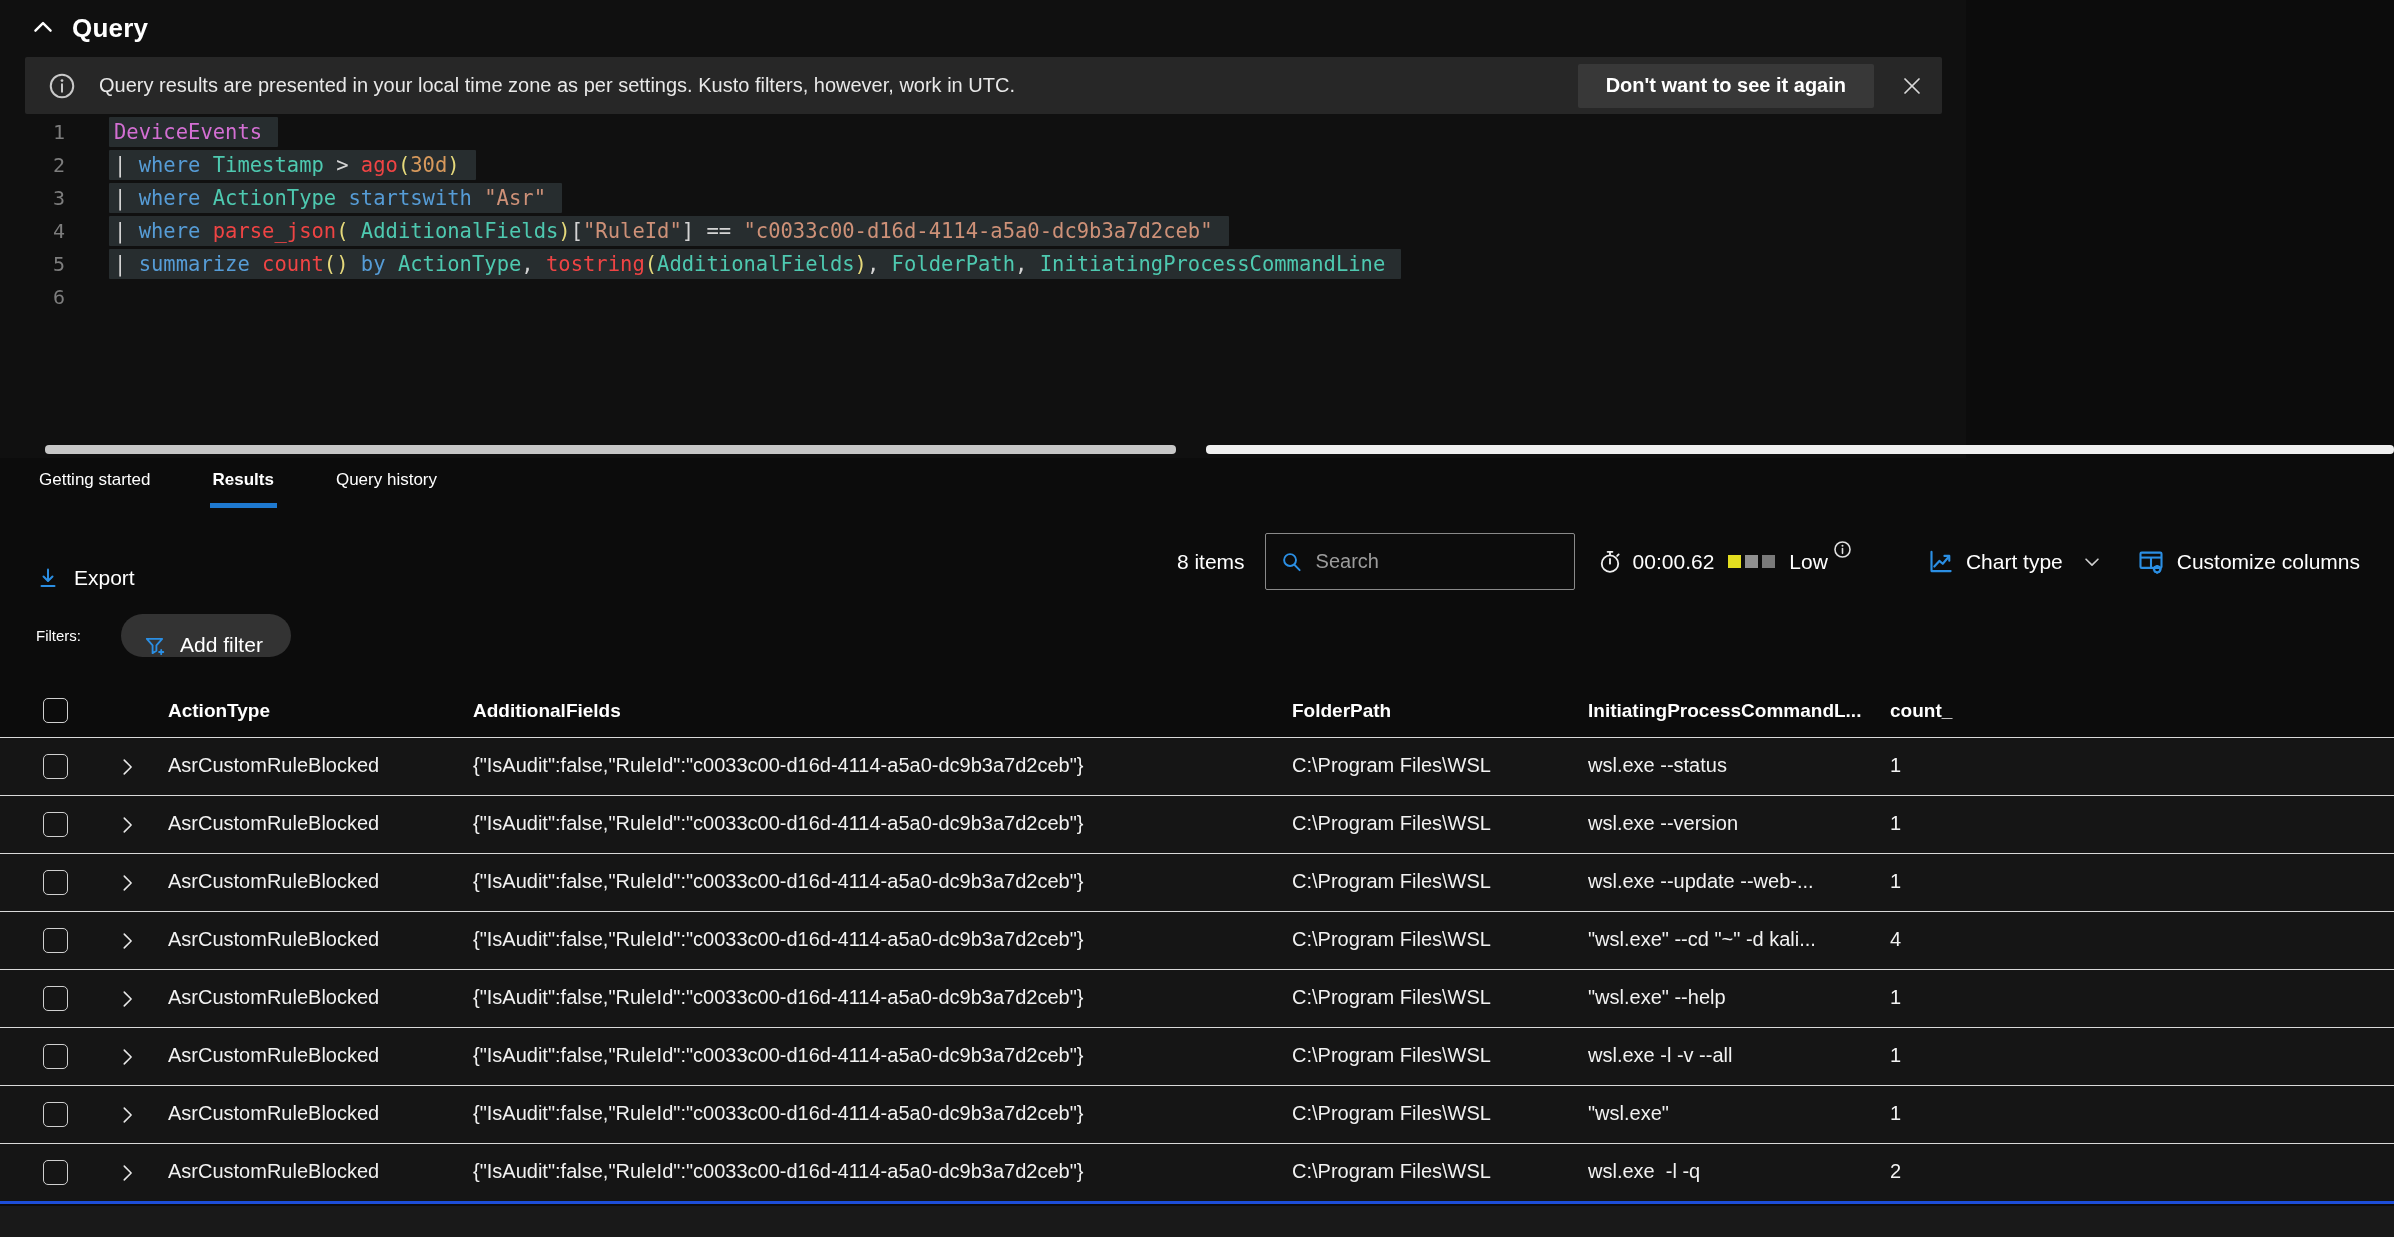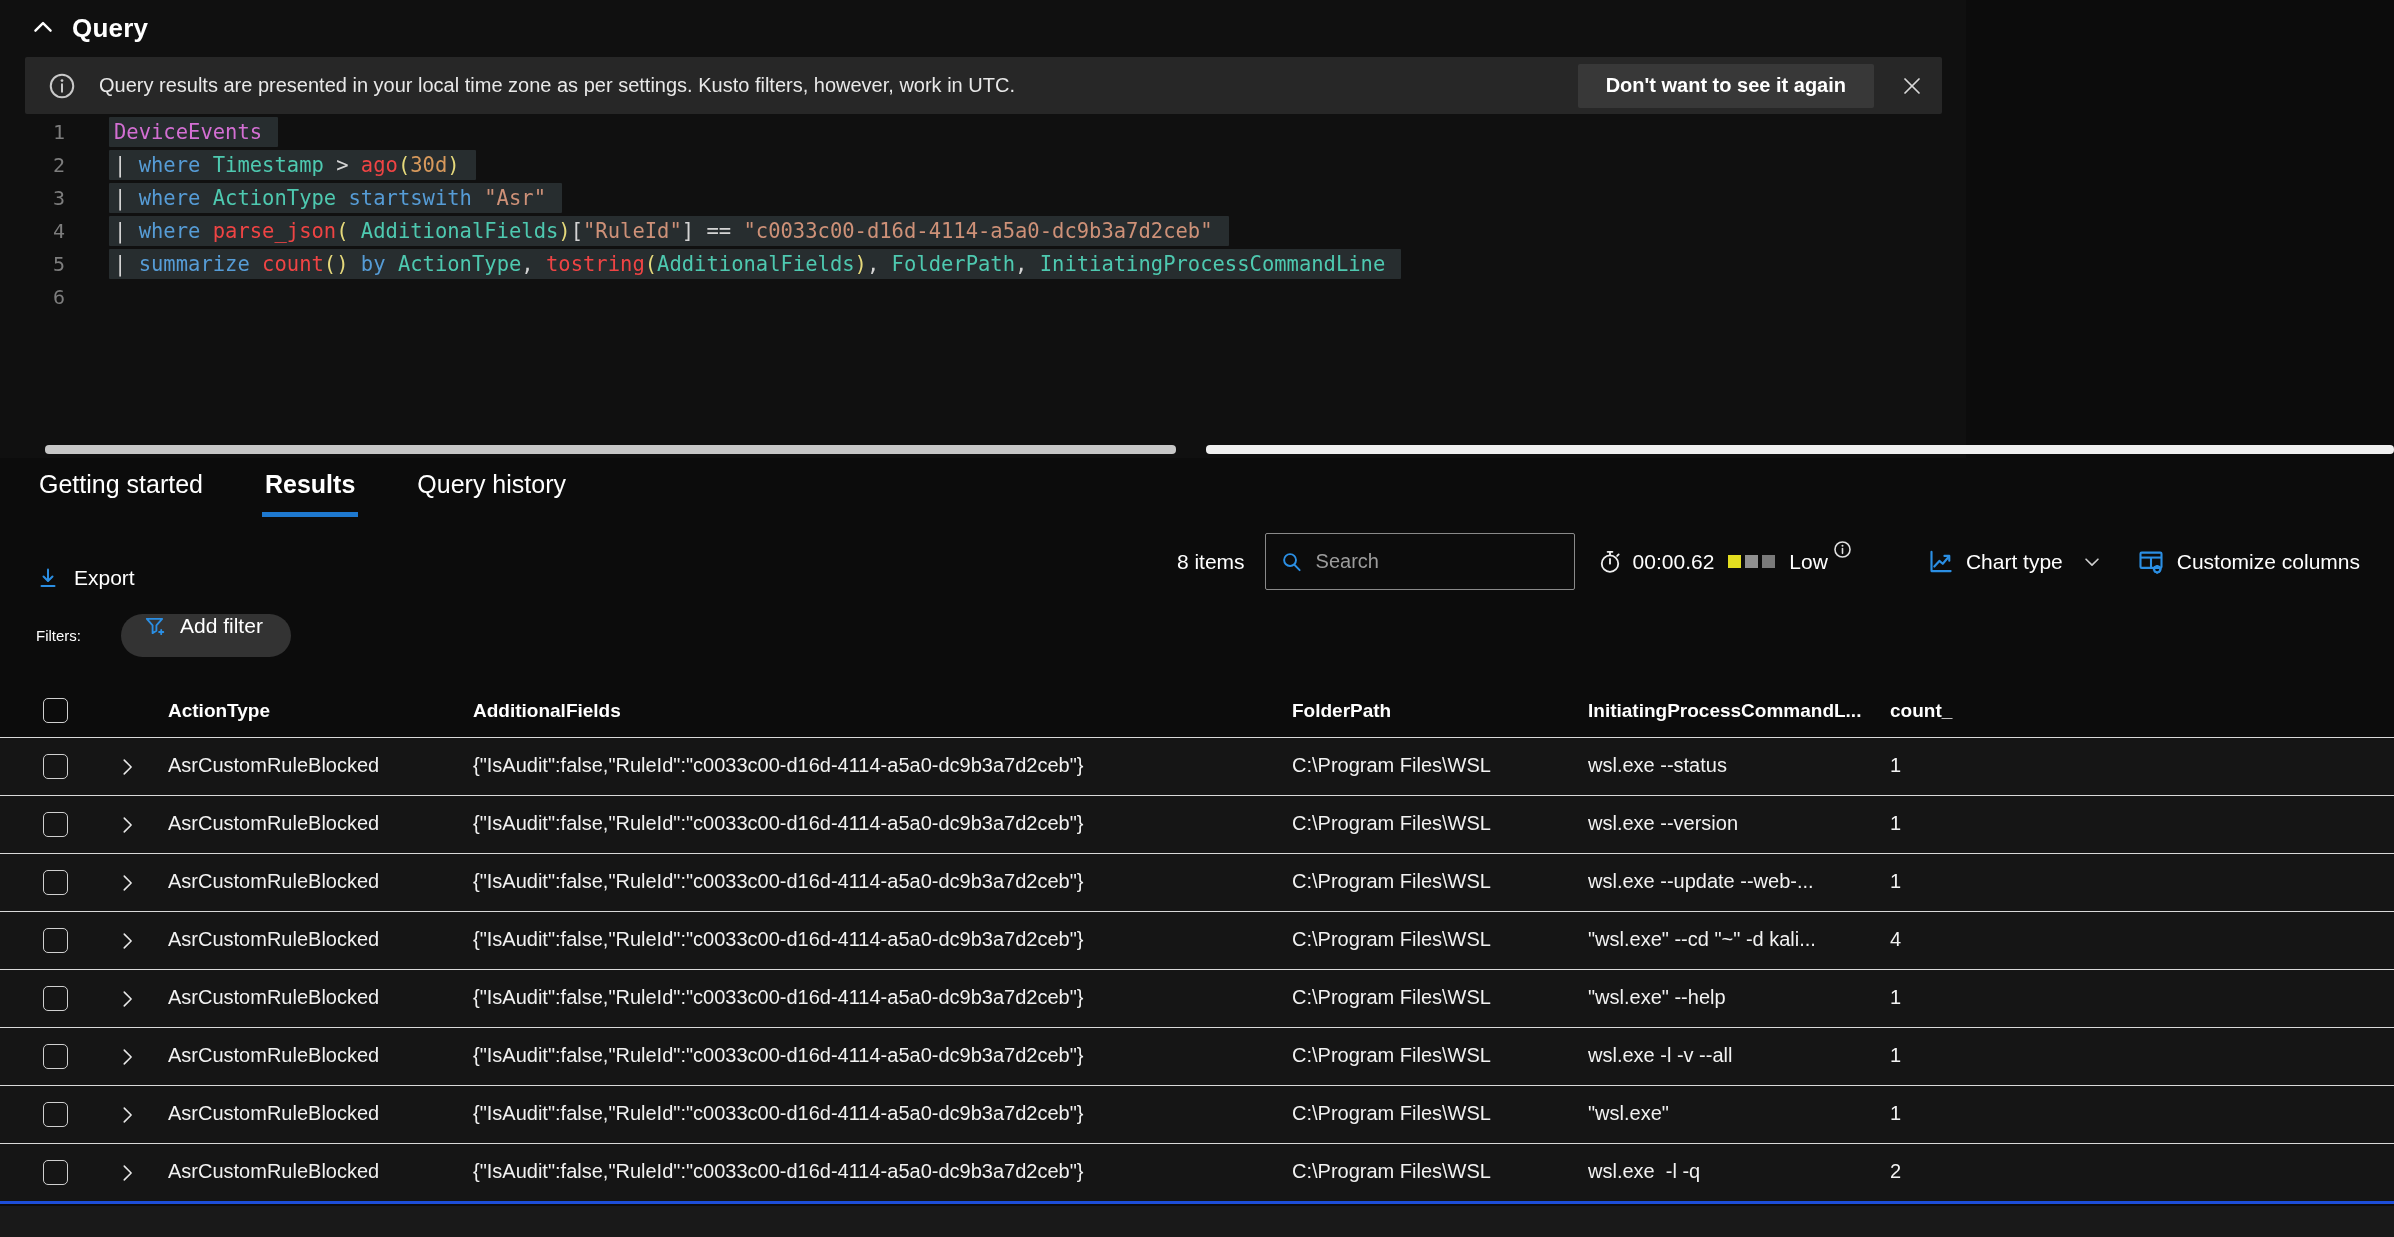--- a/index.html
+++ b/index.html
@@ -48,21 +48,21 @@
   .tk-str  { color:#ce9178; }
   .tk-op   { color:#d4d4d4; }
   .tk-par  { color:#e5d97b; }
 
   
   .hscroll-left  { position:absolute; top:445px; left:45px;  width:1131px; height:9px; background:#c7c7c7; border-radius:4px; }
   .hscroll-right { position:absolute; top:445px; left:1206px; width:1188px; height:9px; background:#f0f0f0; border-radius:4px; }
 
   
   .tabs { position:absolute; top:464px; left:36px; display:flex; gap:56px; }
-  .tab { font-size:25px; color:#ffffff; padding:6px 3px 13px 3px; cursor:pointer; border-bottom:5px solid transparent; }
+  .tab { font-size:17px; color:#ffffff; padding:6px 3px 13px 3px; cursor:pointer; border-bottom:5px solid transparent; }
   .tab.active { font-weight:700; border-bottom-color:#1e79d0; }
 
   
   .toolbar { position:absolute; top:530px; left:36px; right:34px; height:60px; display:flex; align-items:flex-end; }
   .tool-export { display:flex; align-items:center; gap:14px; cursor:pointer; }
   .tool-label { font-size:21px; color:#ffffff; }
   .toolbar-right { margin-left:auto; display:flex; align-items:center; }
   .items-count { font-size:21px; margin-right:20px; }
   .searchbox {
     width:310px; height:57px; border:1px solid #8a8a8a; border-radius:2px;
@@ -82,21 +82,21 @@
   .tool-group { display:flex; align-items:center; gap:12px; cursor:pointer; }
   .g-chart { margin-left:74px; }
   .g-customize { margin-left:34px; }
   .chev-down { margin-left:6px; color:#cfcfcf; }
 
   
   .filters-row { position:absolute; top:614px; left:36px; display:flex; align-items:center; }
   .filters-label { font-size:15px; }
   .add-filter {
     margin-left:40px; height:43px; background:#333333; border:none; border-radius:22px;
-    display:flex; align-items:flex-start; gap:14px; padding:0 28px 0 22px; cursor:pointer;
+    display:flex; align-items:flex-end; gap:14px; padding:0 28px 0 22px; cursor:pointer;
     color:#ffffff; font-family:inherit; font-size:21px;
   }
 
   
   .table { position:absolute; top:690px; left:0; right:0; }
   .thead { position:relative; height:47px; }
   .thead .th { position:absolute; top:10px; font-size:19px; font-weight:700; color:#ffffff; white-space:nowrap; }
   .checkbox {
     position:absolute; left:43px; top:8px; width:25px; height:25px;
     border:1.5px solid #cfcfcf; border-radius:5px; background:transparent; cursor:pointer;

